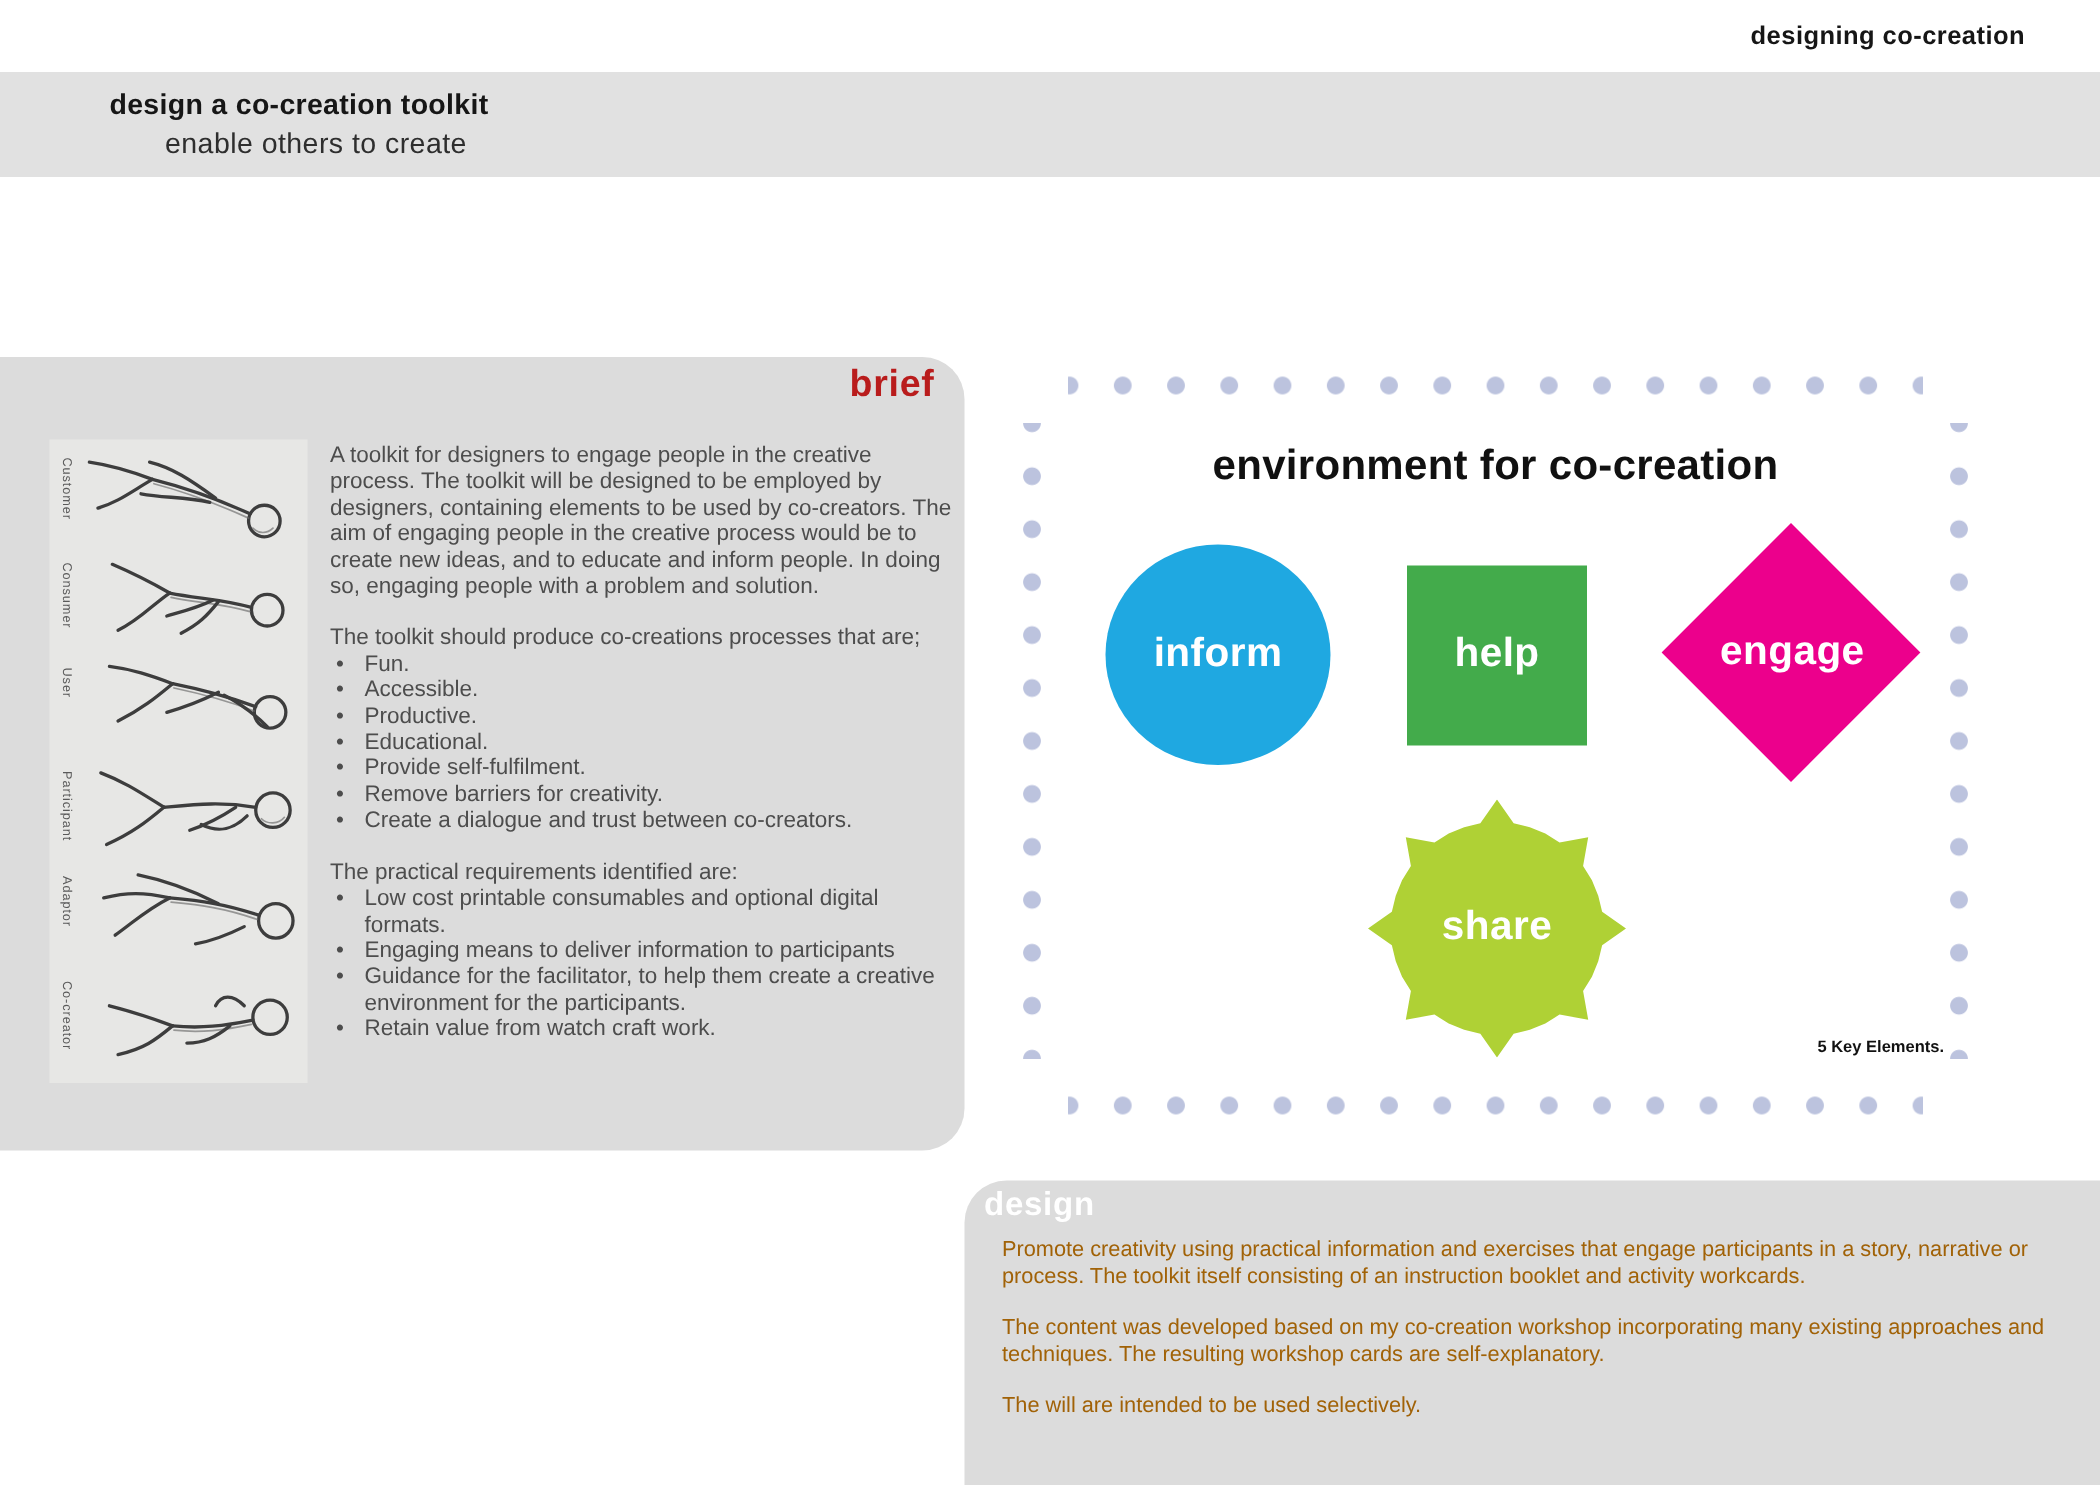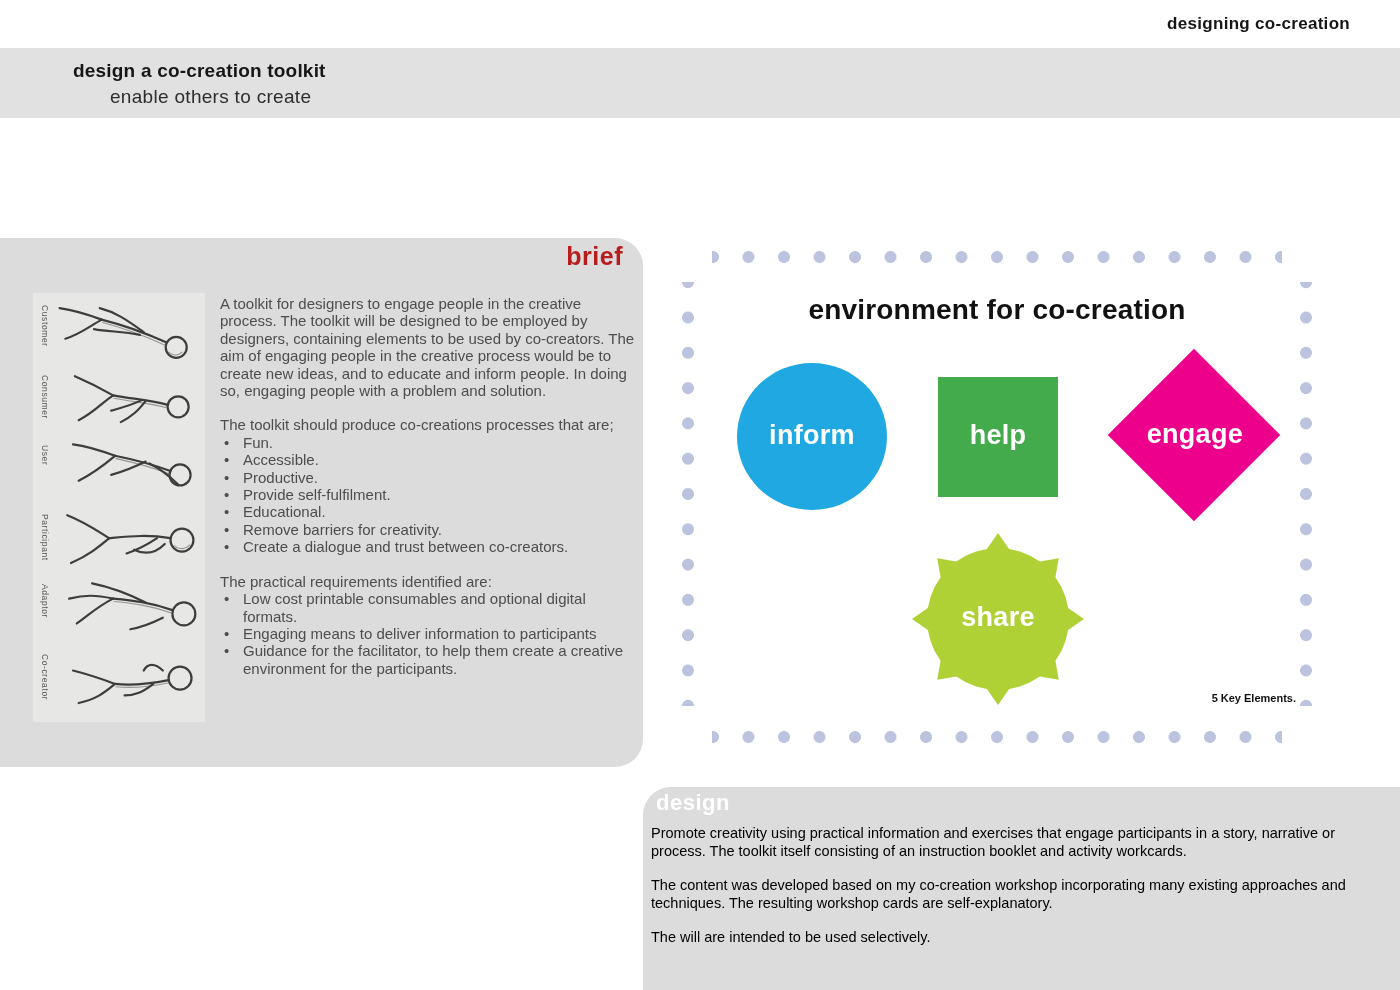--- a/index.html
+++ b/index.html
@@ -125,22 +125,22 @@
   .design-panel {
     position:absolute; left:643px; top:787px; width:757px; height:203px;
     background:#dcdcdc;
     border-radius:28px 0 0 0;
   }
   .design-label {
     position:absolute; top:3px; left:13px;
     font-size:22px; font-weight:bold; color:#ffffff; letter-spacing:0.5px;
   }
   .design-text {
-    position:absolute; left:8px; top:38px; width:700px;
-    font-size:14.5px; line-height:17.5px; color:#000000;
+    position:absolute; left:25px; top:38px; width:700px;
+    font-size:14.5px; line-height:17.5px; color:#a16207;
   }
   .design-text p { margin:0 0 17px 0; }
 </style>
 </head>
 <body style="--dot: #bcc3de;">
 
 <div class="brand">designing co-creation</div>
 
 <div class="header-band">
   <div class="title">design a co-creation toolkit</div>
@@ -227,31 +227,32 @@
   </div>
 
   <div class="brief-text">
     <p>A toolkit for designers to engage people in the creative process.  The toolkit will be designed to be employed by designers, containing elements to be used by co-creators. The aim of engaging people in the creative process would be to create new ideas, and to educate and inform people.  In doing so, engaging people with a problem and solution.</p>
     <div class="gap"></div>
     <p>The toolkit should produce co-creations processes that are;</p>
     <ul class="plain">
       <li>Fun.</li>
       <li>Accessible.</li>
       <li>Productive.</li>
+      <li>Educational.</li>
       <li>Provide self-fulfilment.</li>
-      <li>Educational.</li>
       <li>Remove barriers for creativity.</li>
       <li>Create a dialogue and trust between co-creators.</li>
     </ul>
     <div class="gap"></div>
     <p>The practical requirements identified are:</p>
     <ul class="plain">
       <li>Low cost printable consumables and optional digital formats.</li>
       <li>Engaging means to deliver information to participants</li>
       <li>Guidance for the facilitator, to help them create a creative environment for the participants.</li>
+      <li>Retain value from watch craft work.</li>
     </ul>
   </div>
 </div>
 
 <div class="env-panel">
   <div class="dots-h dots-top"></div>
   <div class="dots-h dots-bottom"></div>
   <div class="dots-v dots-left"></div>
   <div class="dots-v dots-right"></div>
 

